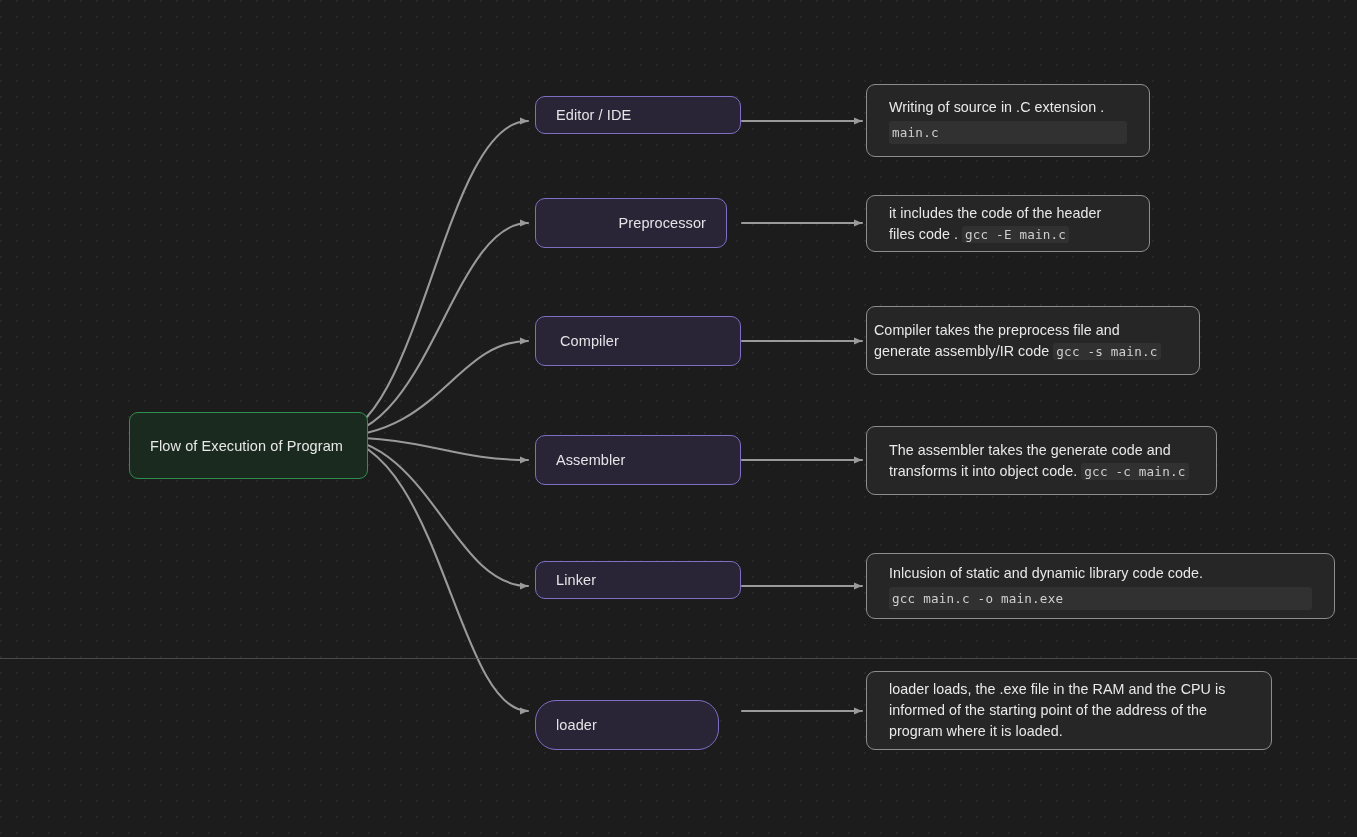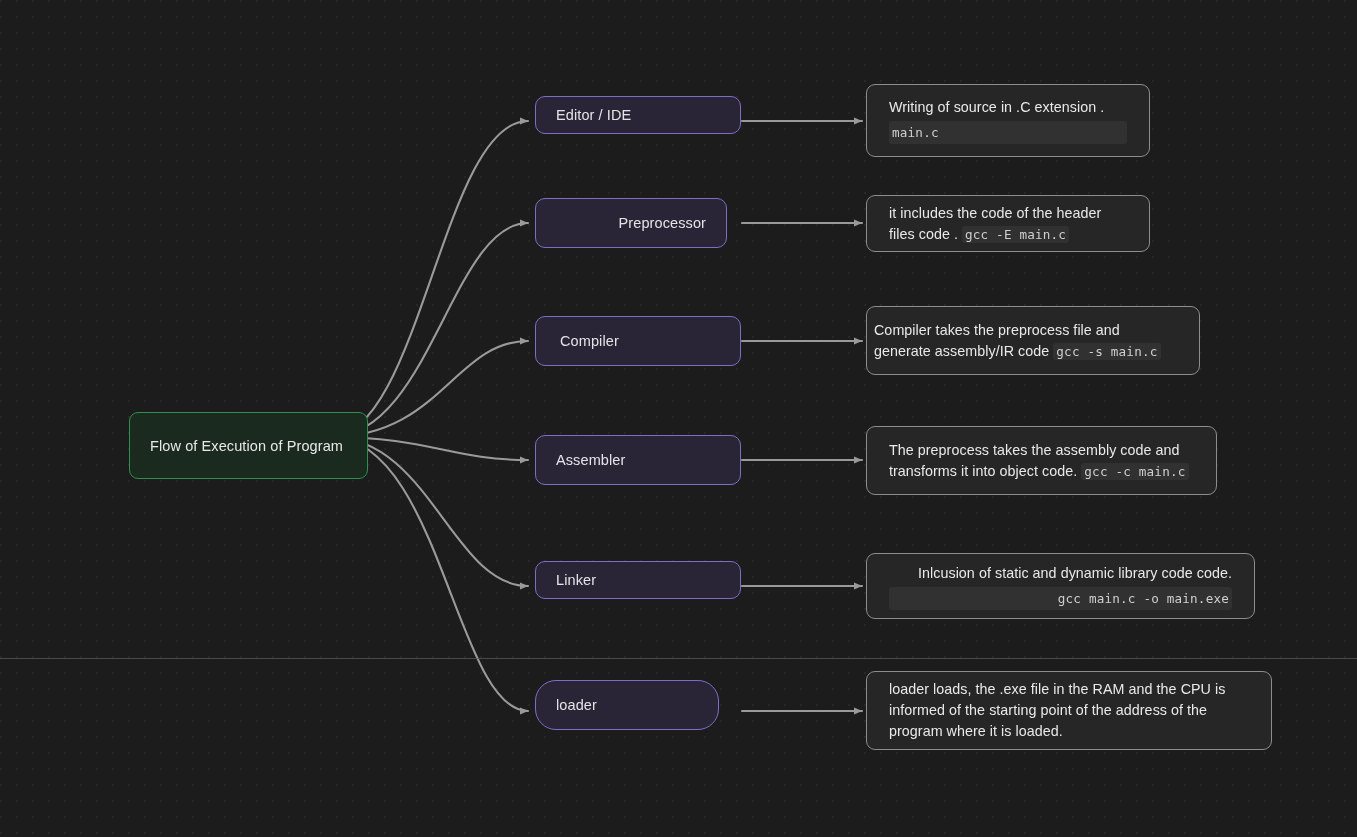--- a/index.html
+++ b/index.html
@@ -145,21 +145,21 @@
   </div>
 
   <div class="node node-stage" style="left:535px; top:435px; width:206px; height:50px;align-items:center;">
     <span class="node-label">Assembler</span>
   </div>
 
   <div class="node node-stage" style="left:535px; top:561px; width:206px; height:38px;">
     <span class="node-label">Linker</span>
   </div>
 
-  <div class="node node-stage" style="left:535px; top:680px; width:184px; height:50px;border-radius:21px;">
+  <div class="node node-stage" style="left:535px; top:700px; width:184px; height:50px;border-radius:21px;">
     <span class="node-label">loader</span>
   </div>
 
   <div class="desc" style="left:866px; top:84px; width:284px; height:73px;">
     <div class="desc-text">
       <span>Writing of source in .C extension .</span>
       <span class="code codeline">main.c</span>
     </div>
   </div>
 
@@ -174,27 +174,27 @@
   <div class="desc" style="left:866px; top:306px; width:334px; height:69px;padding-left:7px;">
     <div class="desc-text">
       <span>Compiler takes the preprocess file and</span><br>
       <span>generate assembly/IR code</span>
       <span class="code">gcc -s main.c</span>
     </div>
   </div>
 
   <div class="desc" style="left:866px; top:426px; width:351px; height:69px;">
     <div class="desc-text">
-      <span>The preprocess takes the assembly code and</span><br>
+      <span>The assembler takes the generate code and</span><br>
       <span>transforms it into object code.</span>
       <span class="code">gcc -c main.c</span>
     </div>
   </div>
 
-  <div class="desc" style="left:866px; top:553px; width:389px; height:66px;text-align:right;">
+  <div class="desc" style="left:866px; top:553px; width:469px; height:66px;">
     <div class="desc-text">
       <span>Inlcusion of static and dynamic library code code.</span>
       <span class="code codeline">gcc main.c -o main.exe</span>
     </div>
   </div>
 
   <div class="desc" style="left:866px; top:671px; width:406px; height:79px;">
     <div class="desc-text">
       <span>loader loads, the .exe file in the RAM and the CPU is</span><br>
       <span>informed of the starting point of the address of the</span><br>

